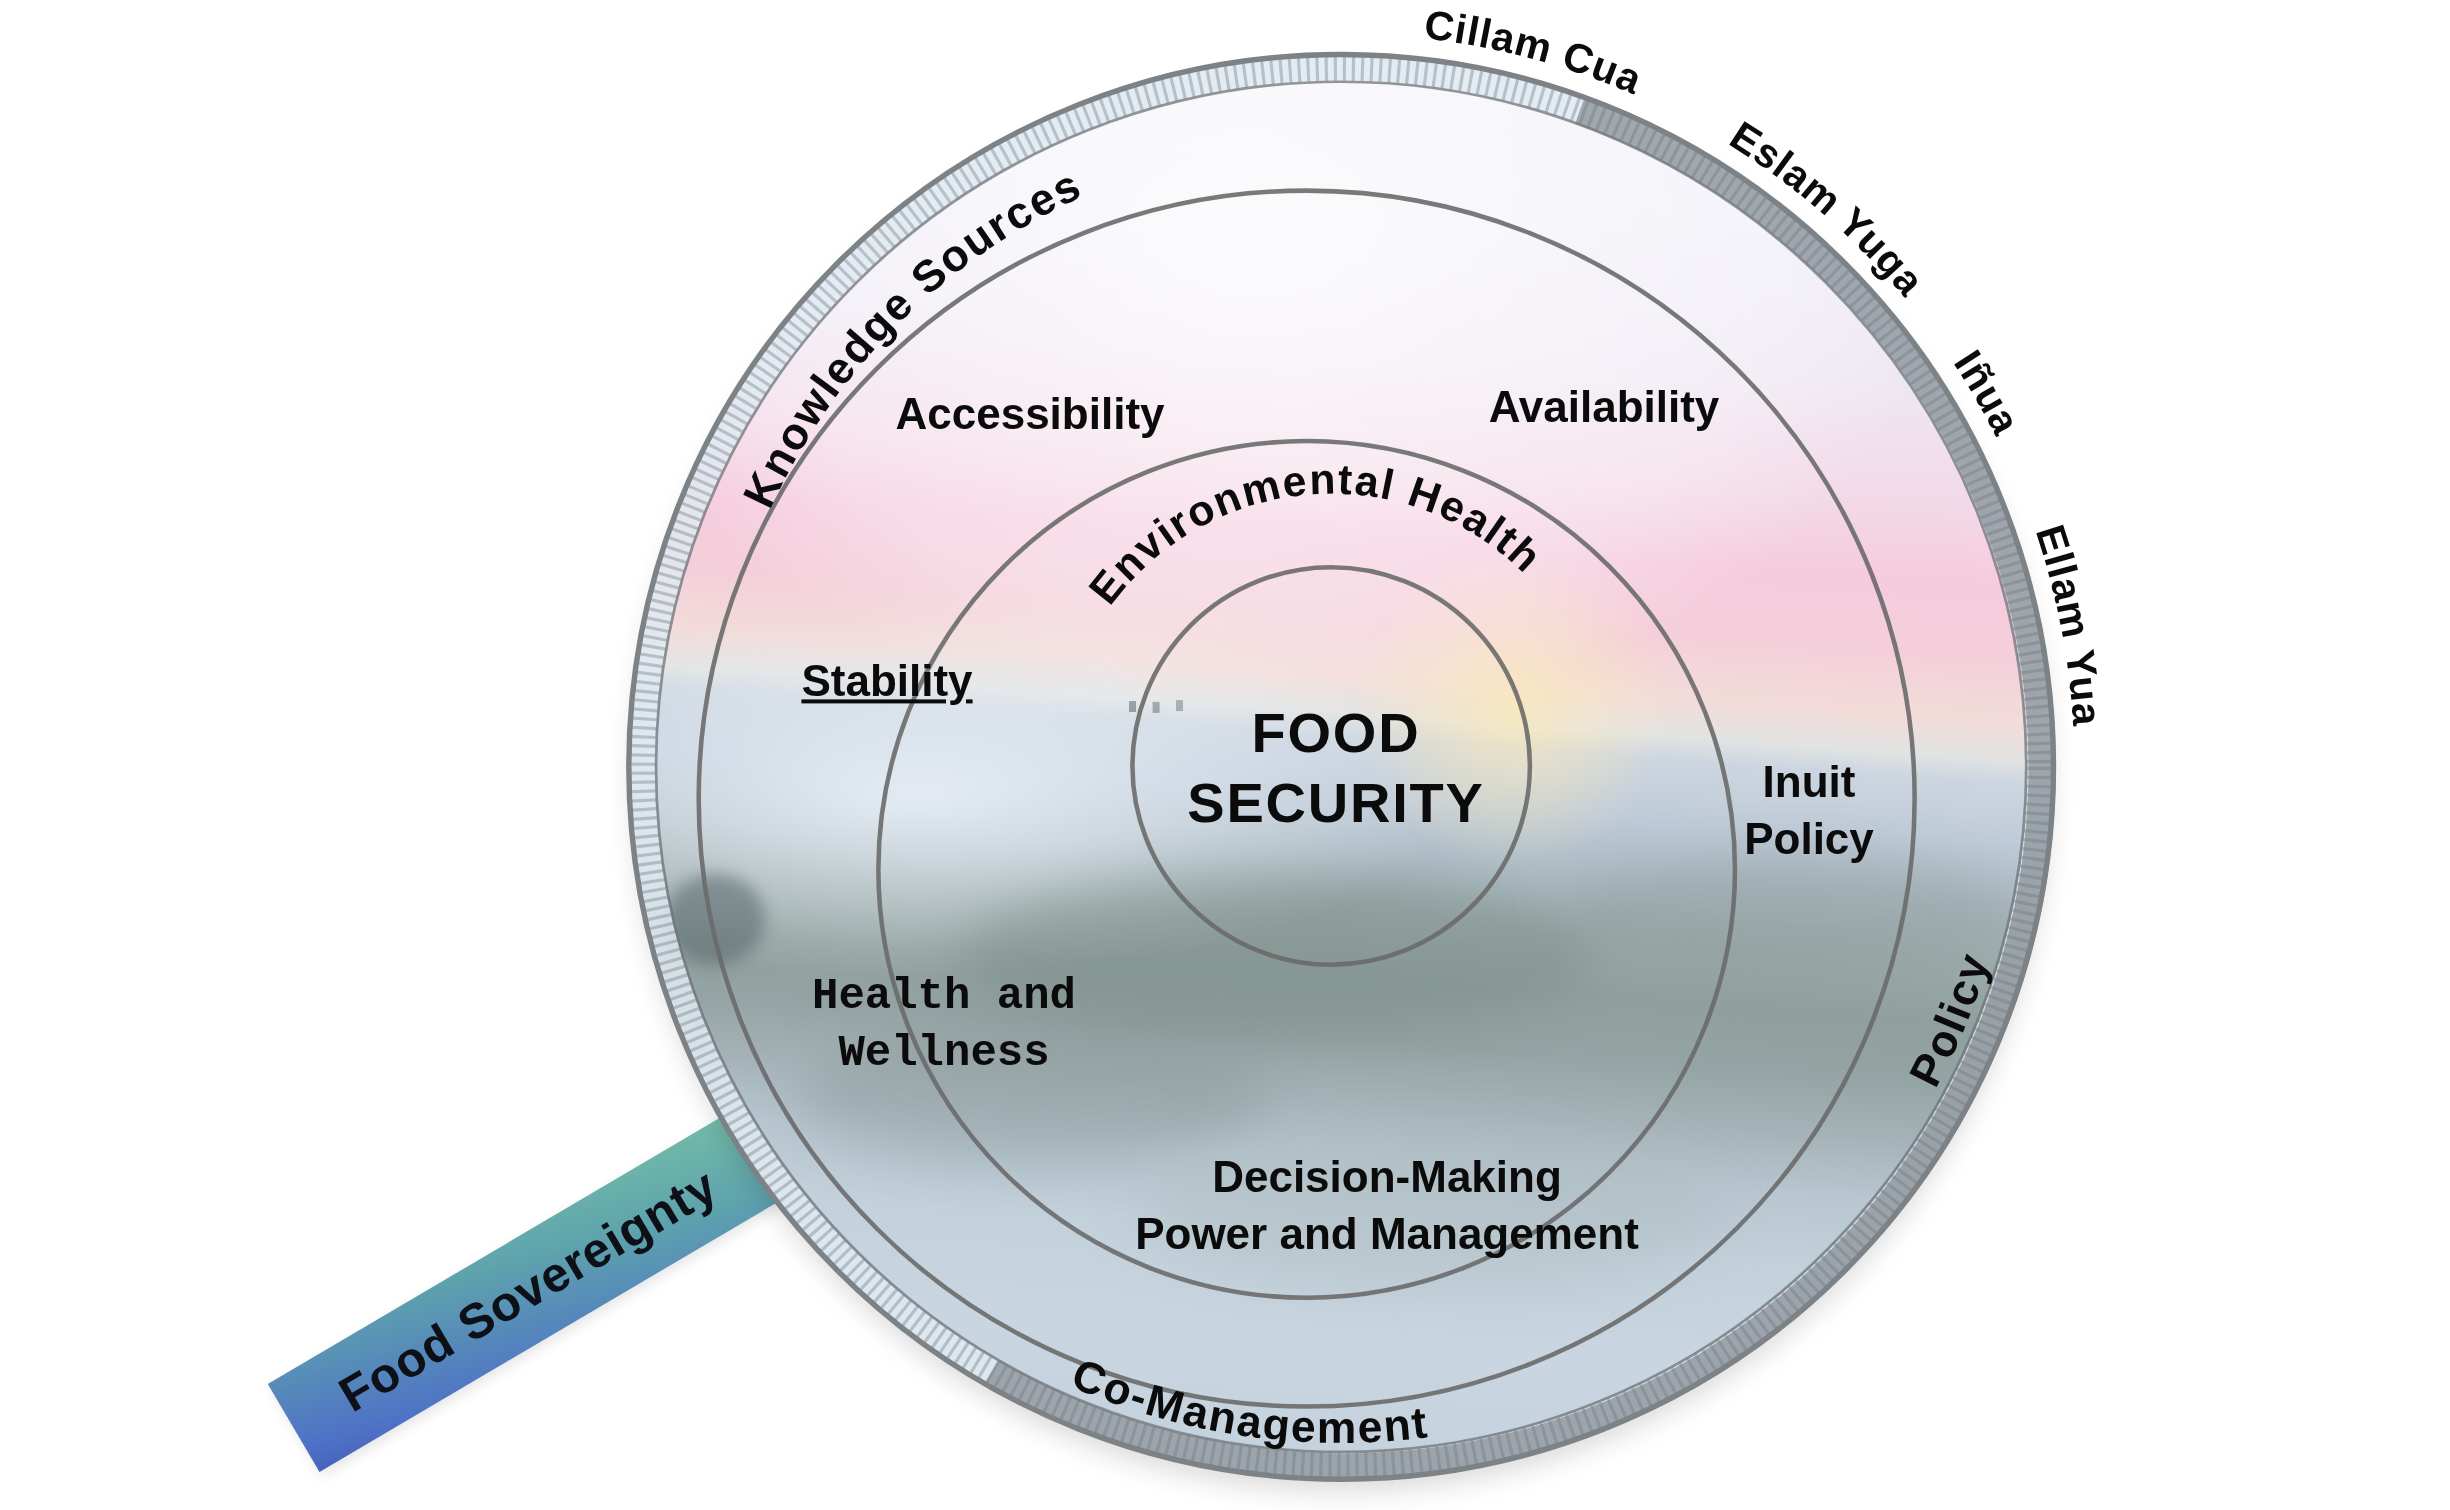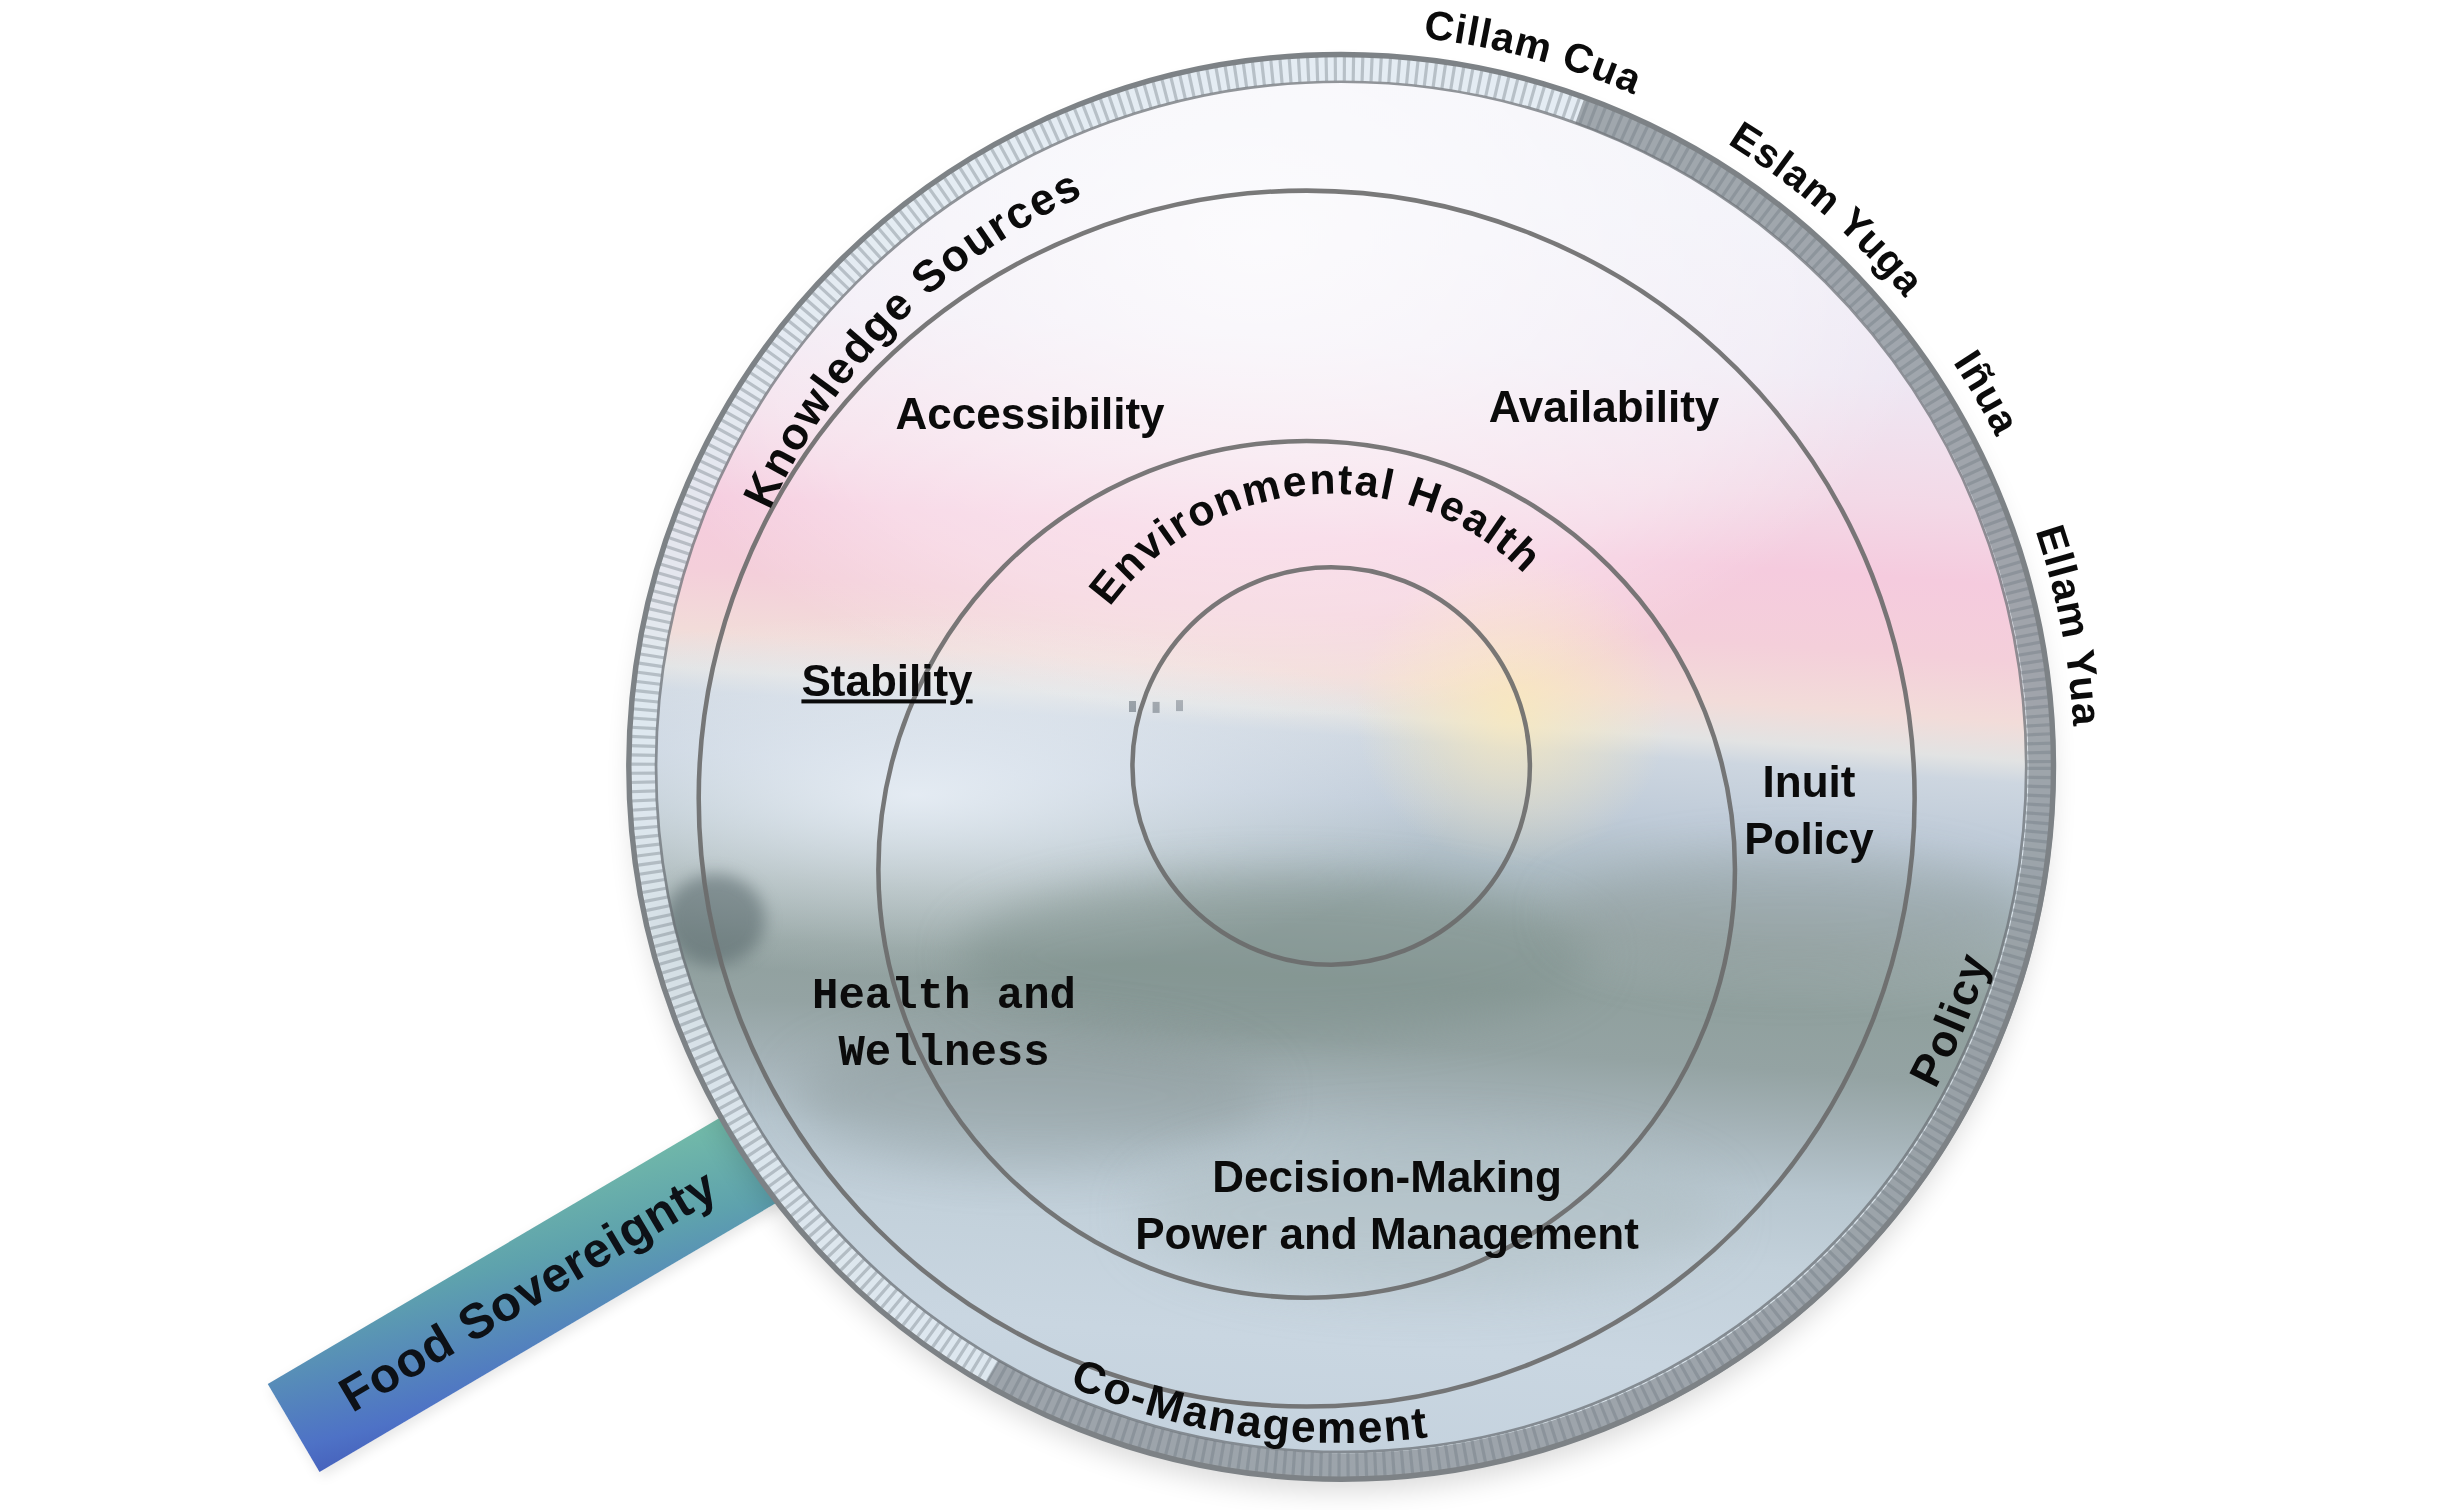--- a/index.html
+++ b/index.html
@@ -128,20 +128,24 @@
       <textPath href="#pOuter" startOffset="62.4%" text-anchor="middle">Eslam Yuga</textPath>
     </text>
     <text class="curved t-outer">
       <textPath href="#pOuter" startOffset="71.4%" text-anchor="middle">Iñua</textPath>
     </text>
     <text class="curved t-outer">
       <textPath href="#pOuter" startOffset="80.5%" text-anchor="middle">Ellam Yua</textPath>
     </text>
   </svg>
 
+  <div class="lbl center-title pos-foodsec">
+    <div>FOOD</div>
+    <div>SECURITY</div>
+  </div>
 
   <div class="lbl pos-accessibility">Accessibility</div>
 
   <div class="lbl pos-availability">Availability</div>
 
   <div class="lbl pos-stability">Stability</div>
 
   <div class="lbl pos-inuit">
     <div>Inuit</div>
     <div>Policy</div>

